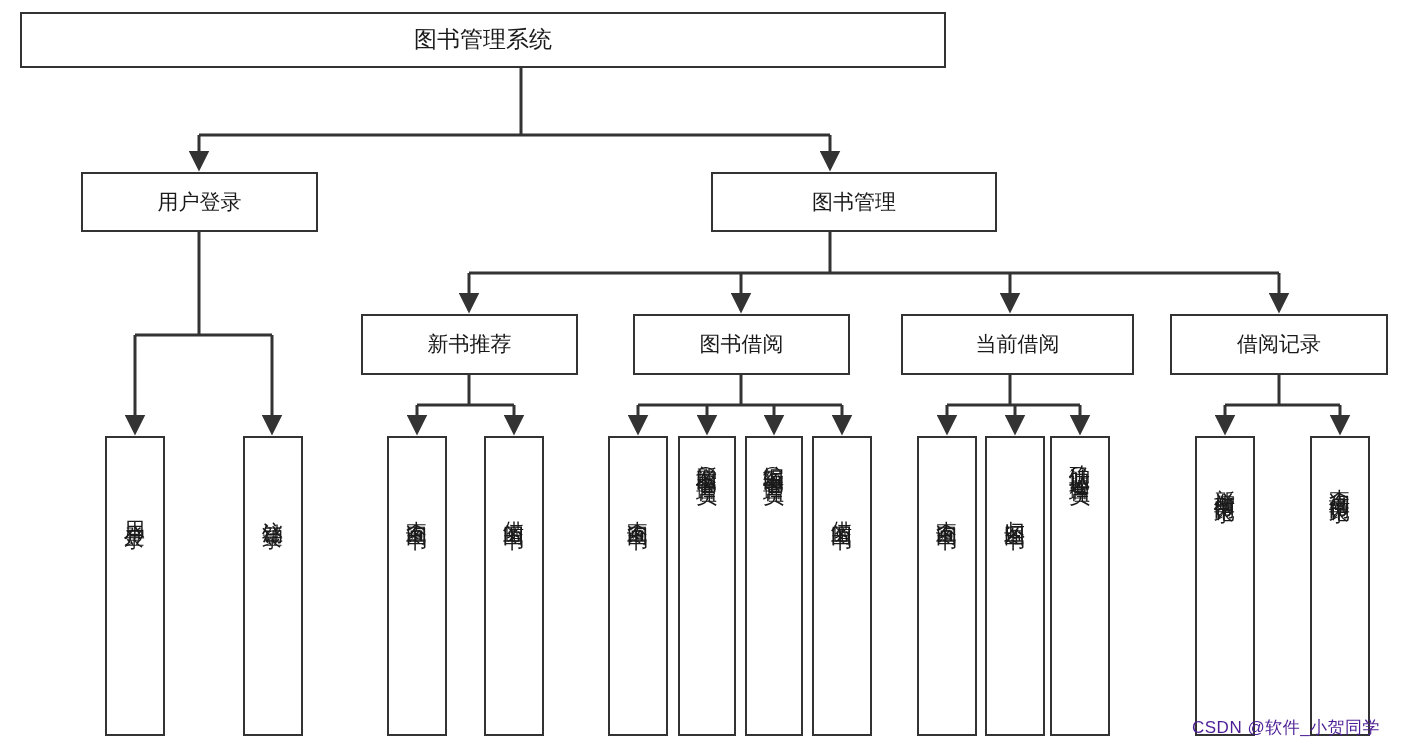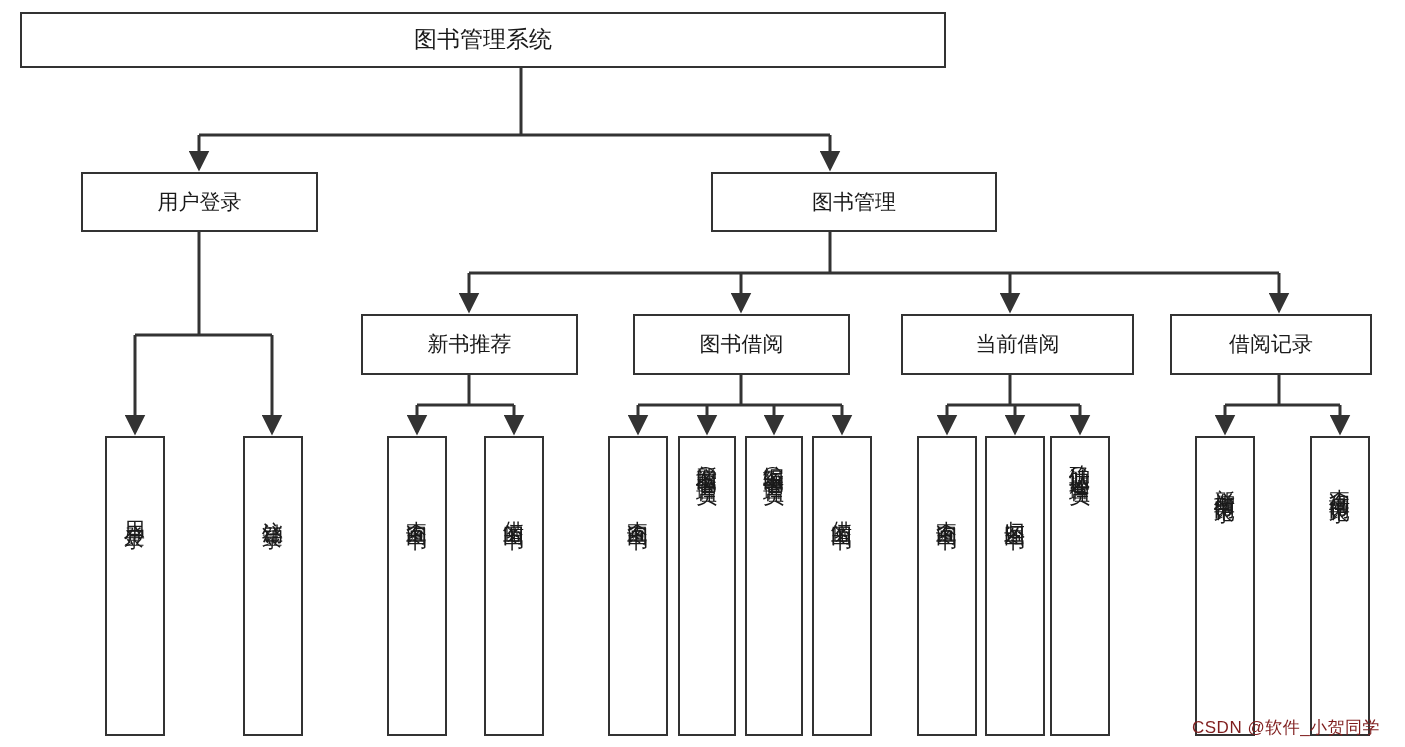--- a/index.html
+++ b/index.html
@@ -59,21 +59,21 @@
   .node.leaf .label {
     writing-mode: vertical-rl;
     text-orientation: upright;
     letter-spacing: 3px;
     line-height: 1;
     white-space: nowrap;
   }
   .watermark {
     position: absolute;
     font-size: 17px;
-    color: #7f1d1d;
+    color: #4c1d95;
     letter-spacing: 0.5px;
     white-space: nowrap;
     user-select: none;
     text-align: right;
   }
 </style>
 </head>
 <body>
 
 <div id="canvas">
@@ -141,21 +141,21 @@
 
   <div class="node tier2" style="left:361px; top:314px; width:217px; height:61px;">
     <span class="label">新书推荐</span>
   </div>
   <div class="node tier2" style="left:633px; top:314px; width:217px; height:61px;">
     <span class="label">图书借阅</span>
   </div>
   <div class="node tier2" style="left:901px; top:314px; width:233px; height:61px;">
     <span class="label">当前借阅</span>
   </div>
-  <div class="node tier2" style="left:1170px; top:314px; width:202px; height:61px;">
+  <div class="node tier2" style="left:1170px; top:314px; width:218px; height:61px;">
     <span class="label">借阅记录</span>
   </div>
 
   <div class="node leaf" style="left:105px; top:436px; width:60px; height:300px; padding-top:66px;">
     <span class="label">用户登录</span>
   </div>
   <div class="node leaf" style="left:243px; top:436px; width:60px; height:300px; padding-top:66px;">
     <span class="label">注销登录</span>
   </div>
 

